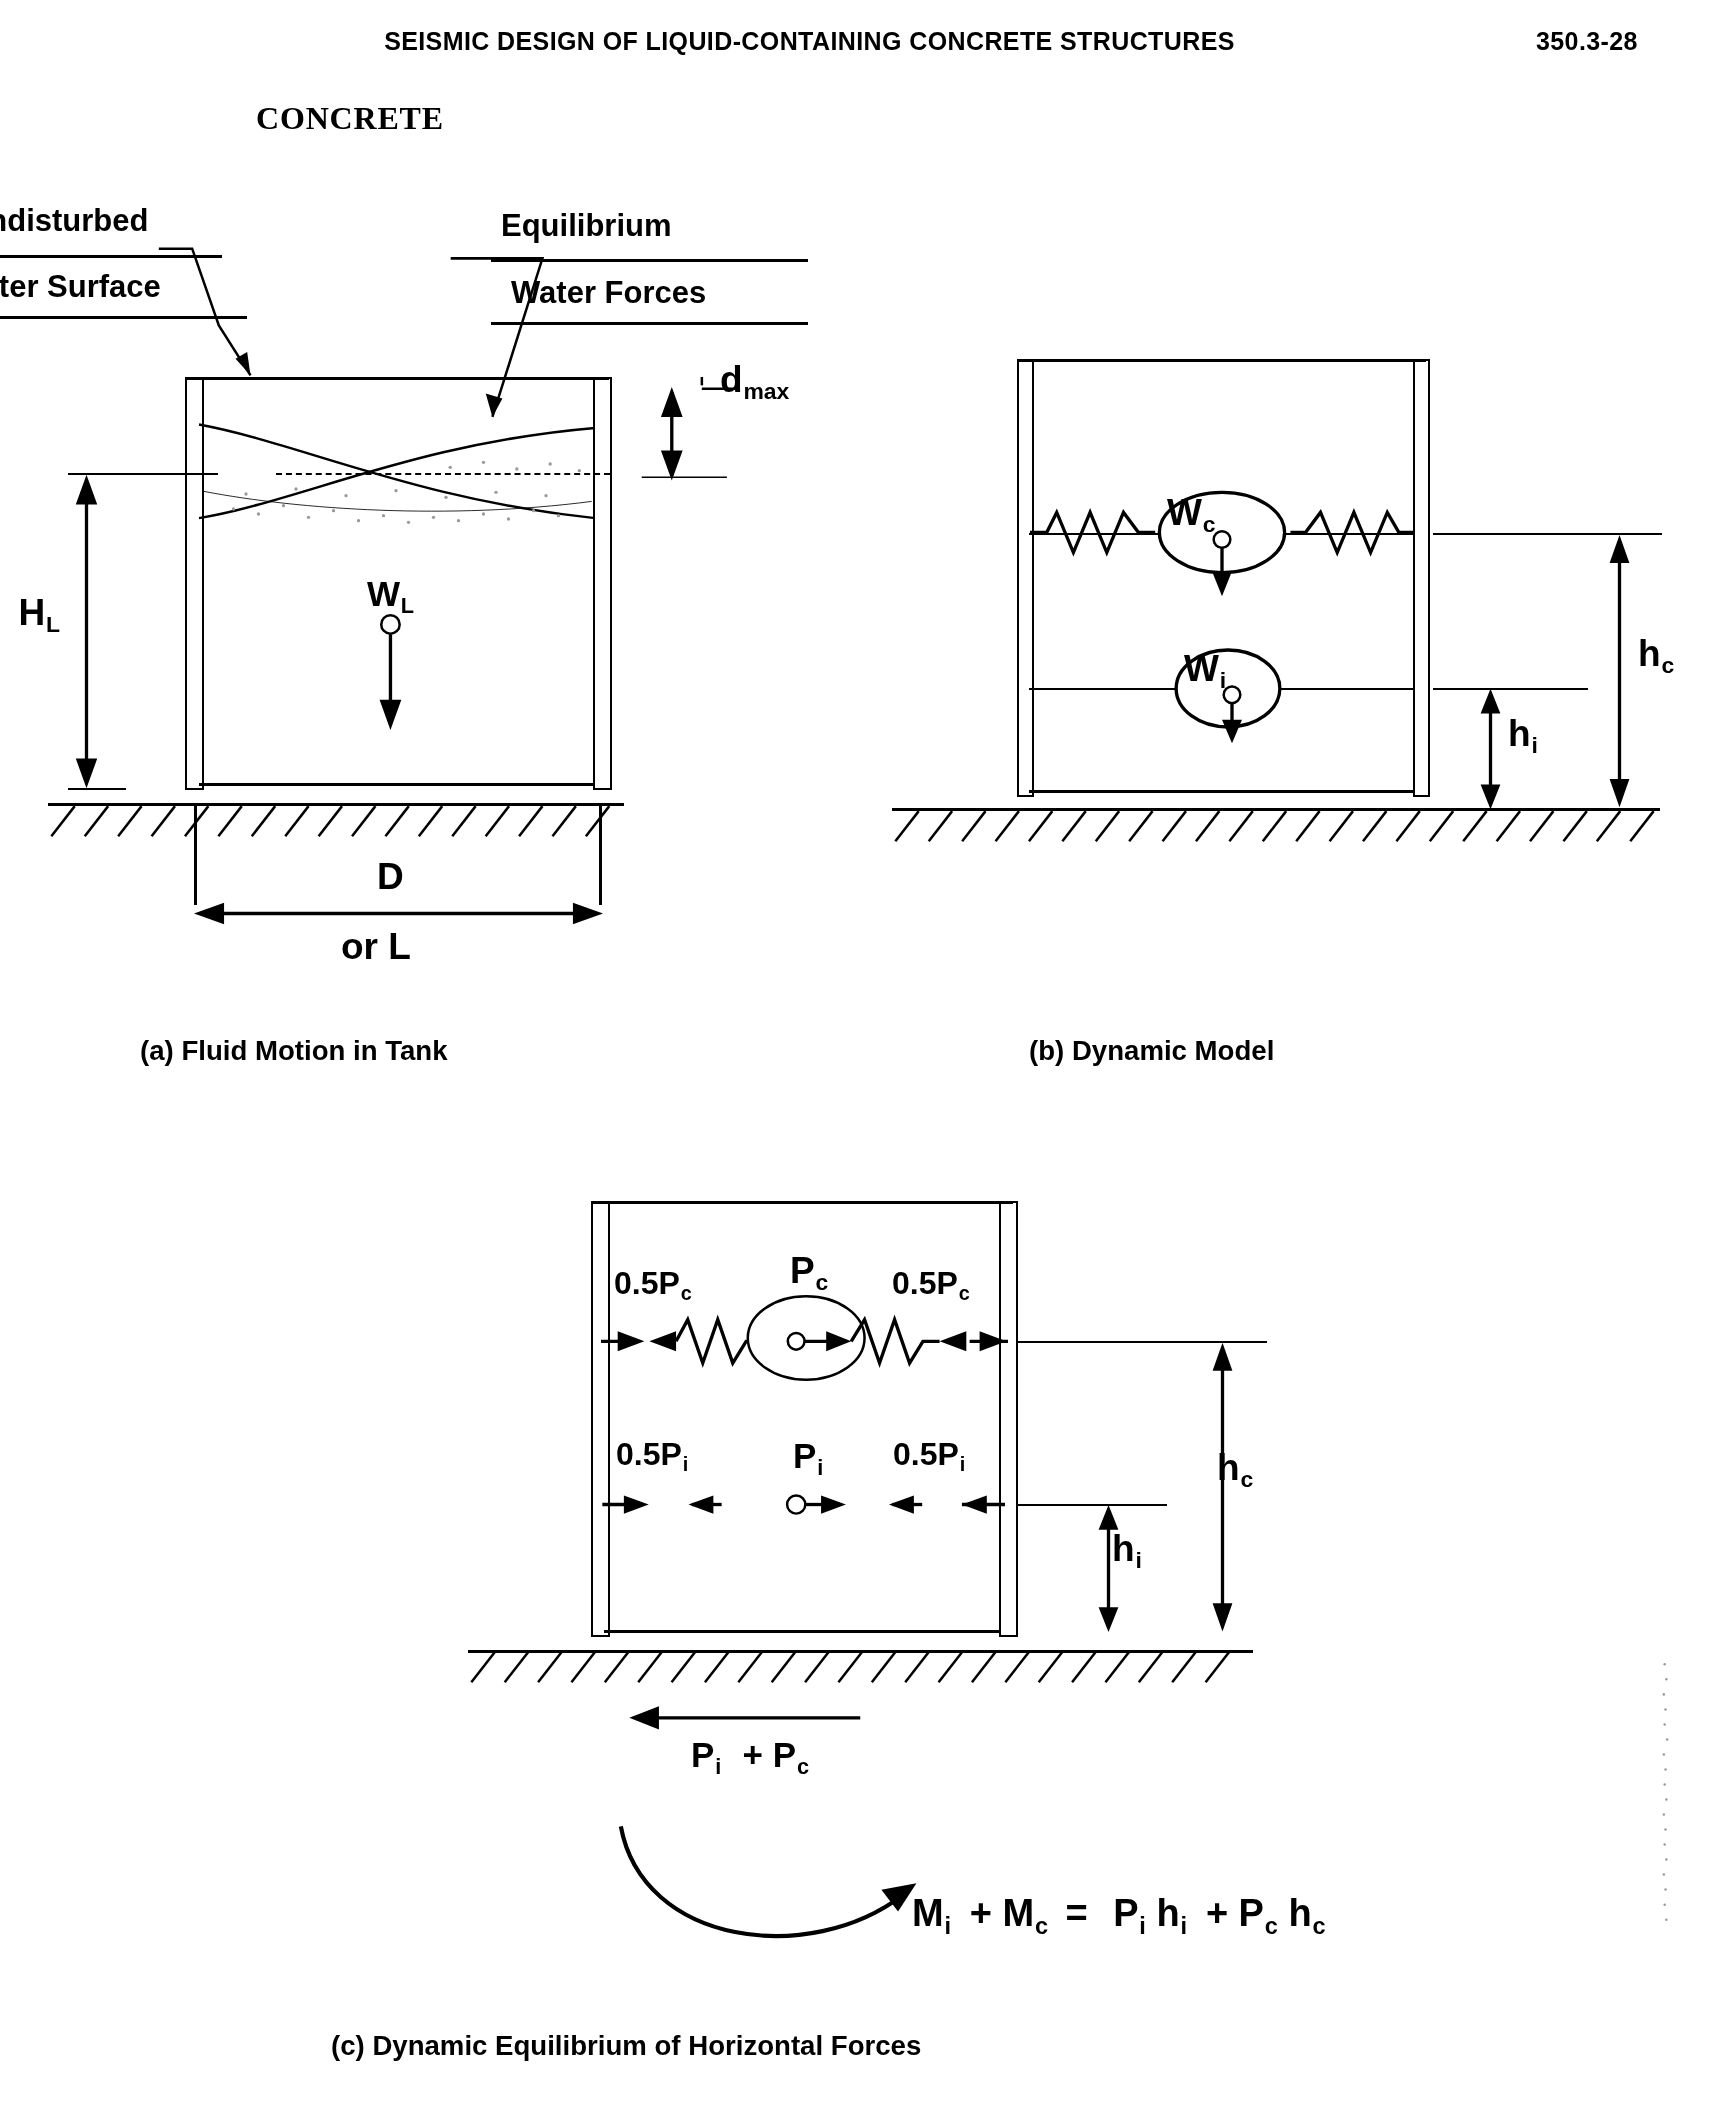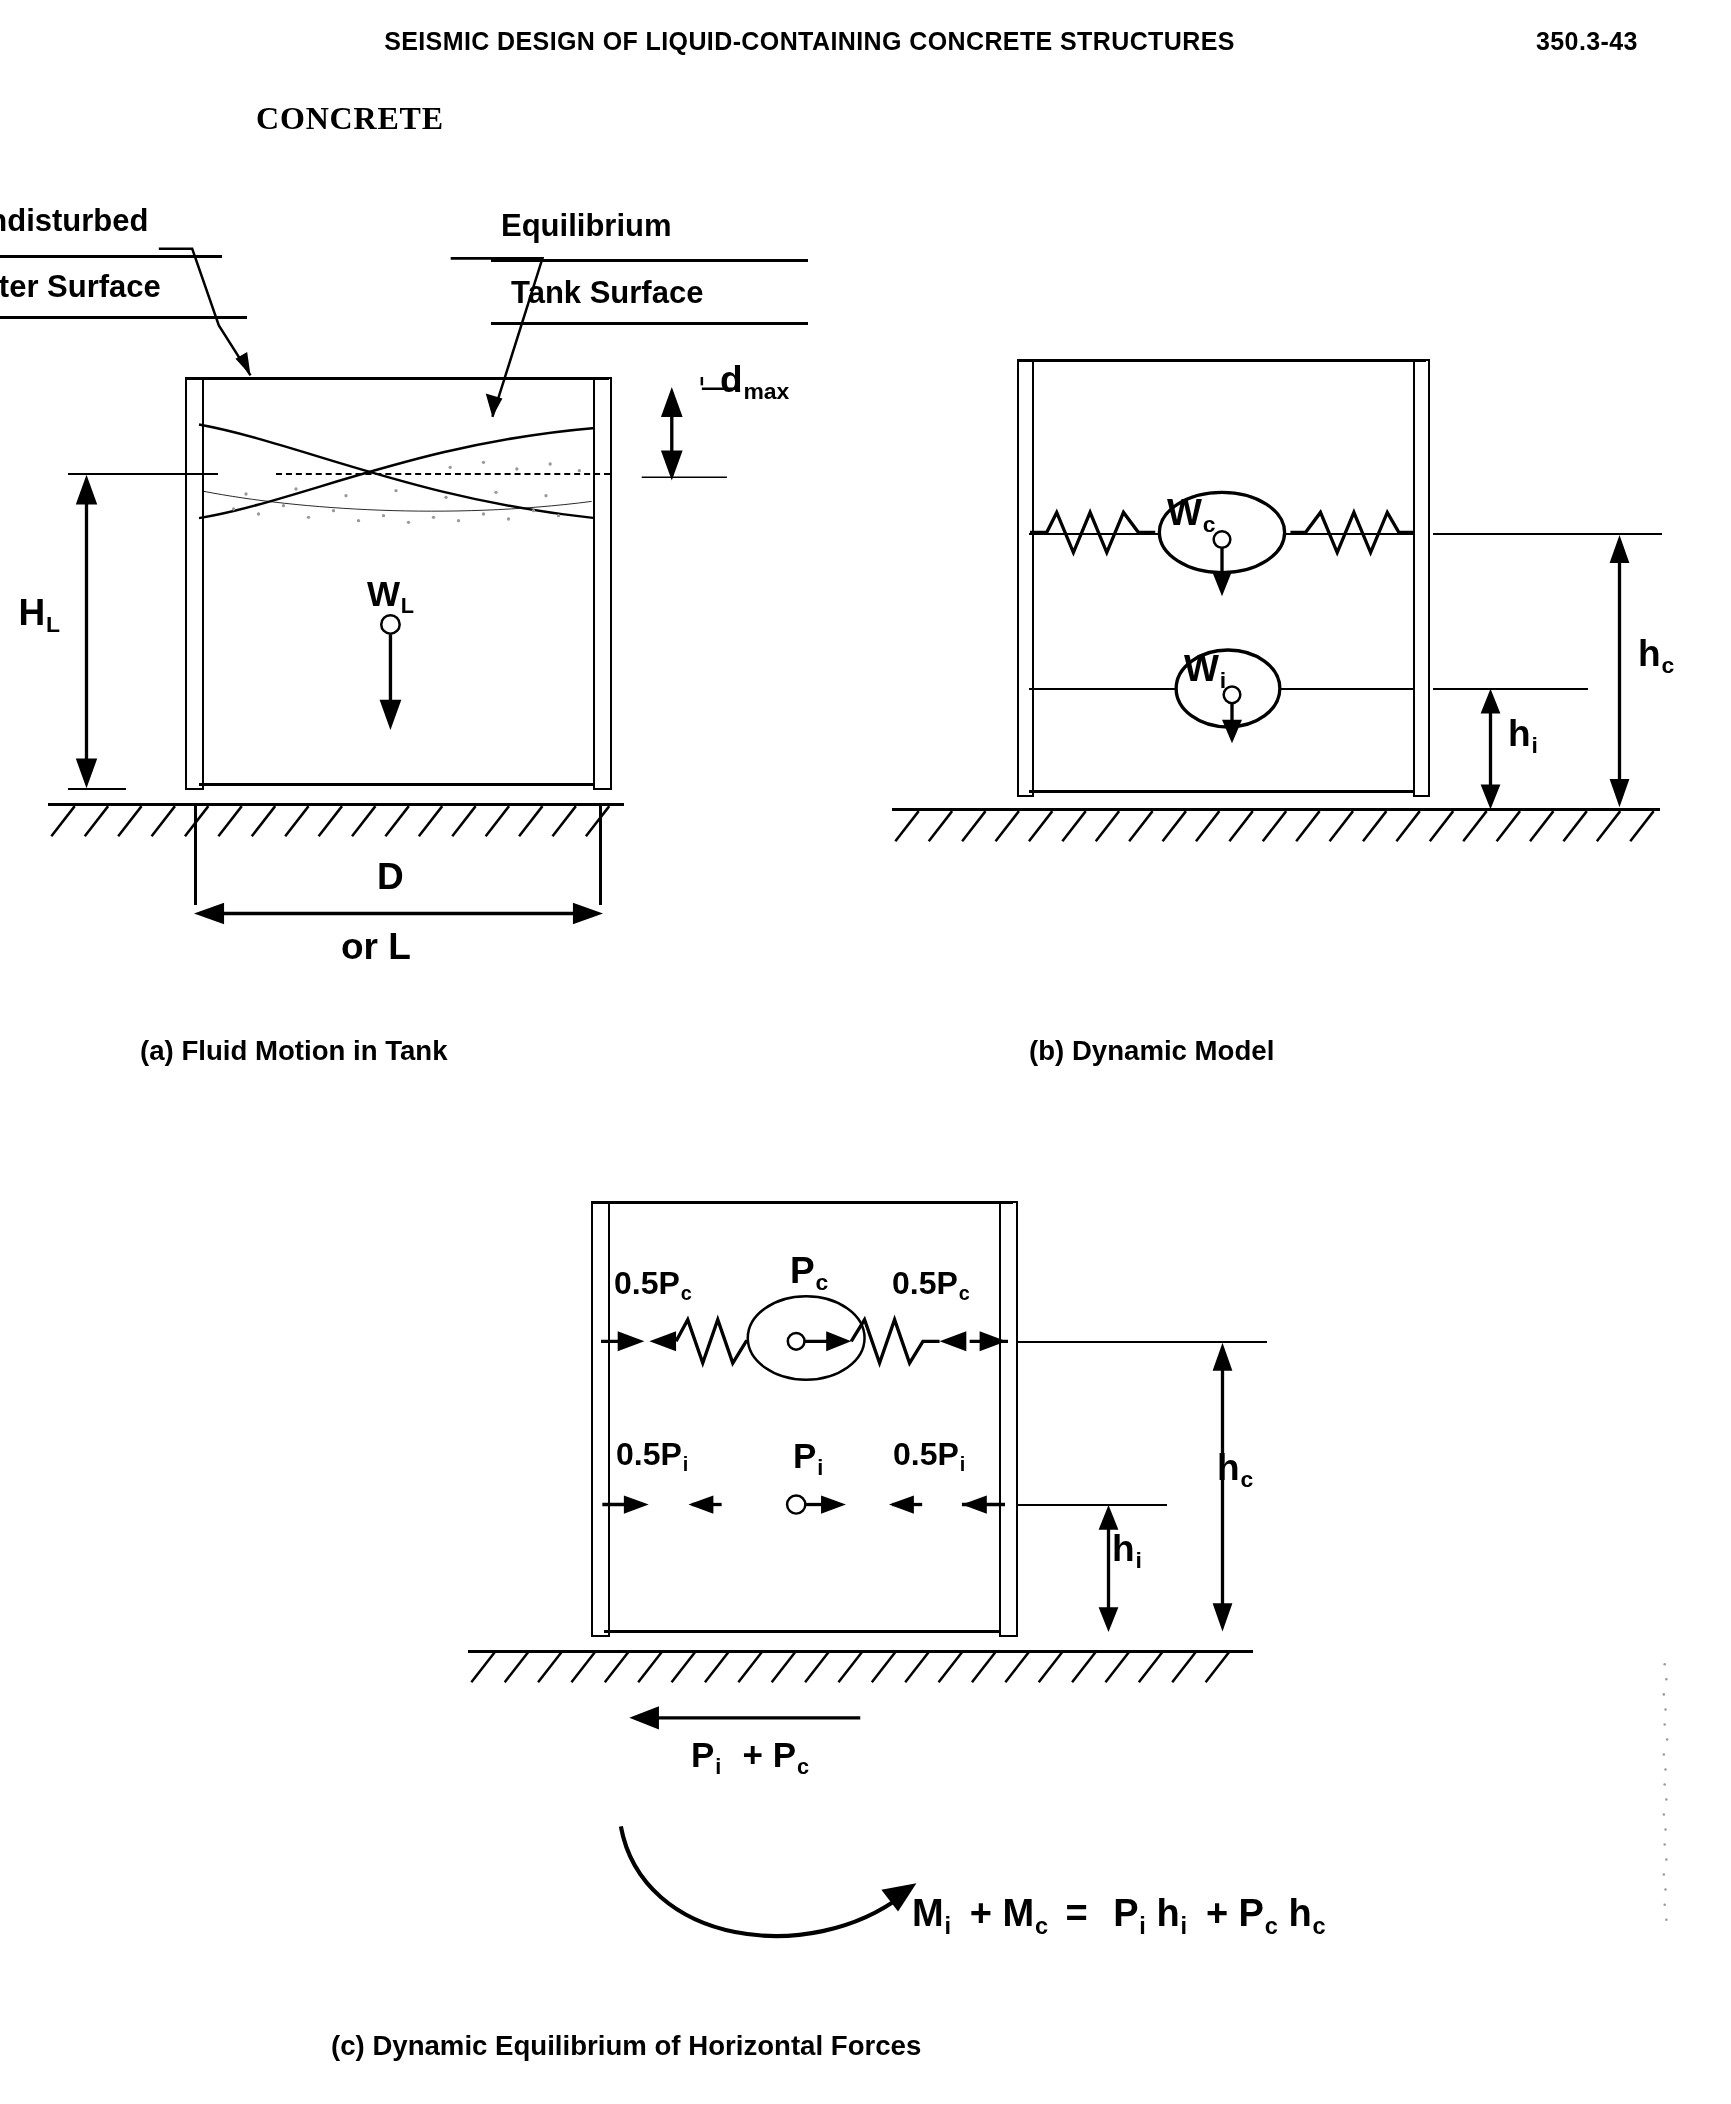--- a/index.html
+++ b/index.html
@@ -107,37 +107,37 @@
     border: 2.5px solid #000;
     background: transparent;
   }
 </style>
 </head>
 <body>
 
 <div class="page">
 
   <div class="hdr-title">SEISMIC DESIGN OF LIQUID-CONTAINING CONCRETE STRUCTURES</div>
-  <div class="hdr-page">350.3-43</div>
+  <div class="hdr-page">350.3-28</div>
   <div class="col-standard">CONCRETE</div>
 
   <div>
 
     <div class="lbl" style="left:-11.7px; top:205px; font-size:31px;">ndisturbed</div>
     <div class="lbl" style="left:-18.4px; top:271px; font-size:31px;">ater Surface</div>
     <div class="hline" style="left:-20px; top:255px; width:242px;"></div>
     <div class="hline" style="left:-20px; top:316px; width:267px;"></div>
 
     <svg style="left:0px; top:242px; width:351px; height:250px;" viewBox="0 0 420 300" width="351" height="250">
       <polyline points="190,8 230,8 262,100 300,160" fill="none" stroke="#000" stroke-width="3"></polyline>
       <polygon points="300,160 282,140 296,132" fill="#000"></polygon>
     </svg>
 
     <div class="lbl" style="left:501px; top:210px; font-size:31px;">Equilibrium</div>
-    <div class="lbl" style="left:511px; top:277px; font-size:31px;">Tank Surface</div>
+    <div class="lbl" style="left:511px; top:277px; font-size:31px;">Water Forces</div>
     <div class="hline" style="left:491px; top:259px; width:317px;"></div>
     <div class="hline" style="left:491px; top:322px; width:317px;"></div>
 
     <svg style="left:434px; top:250px; width:267px; height:217px;" viewBox="0 0 320 260" width="267" height="217">
       <polyline points="20,10 130,10 70,200" fill="none" stroke="#000" stroke-width="3"></polyline>
       <polygon points="70,200 62,172 82,178" fill="#000"></polygon>
     </svg>
 
     <div class="wall" style="left:185px; top:377px; width:15px; height:409px;"></div>
     <div class="wall" style="left:593px; top:377px; width:15px; height:409px;"></div>

